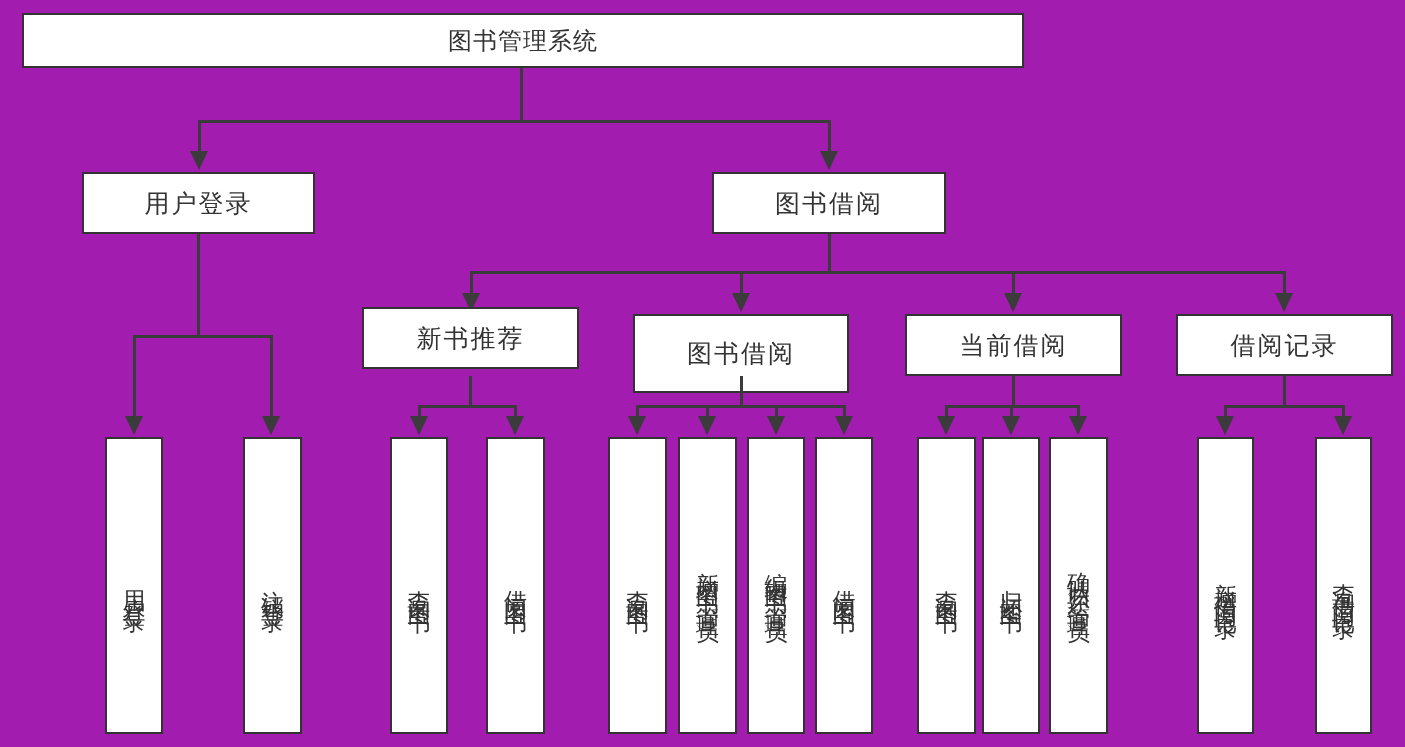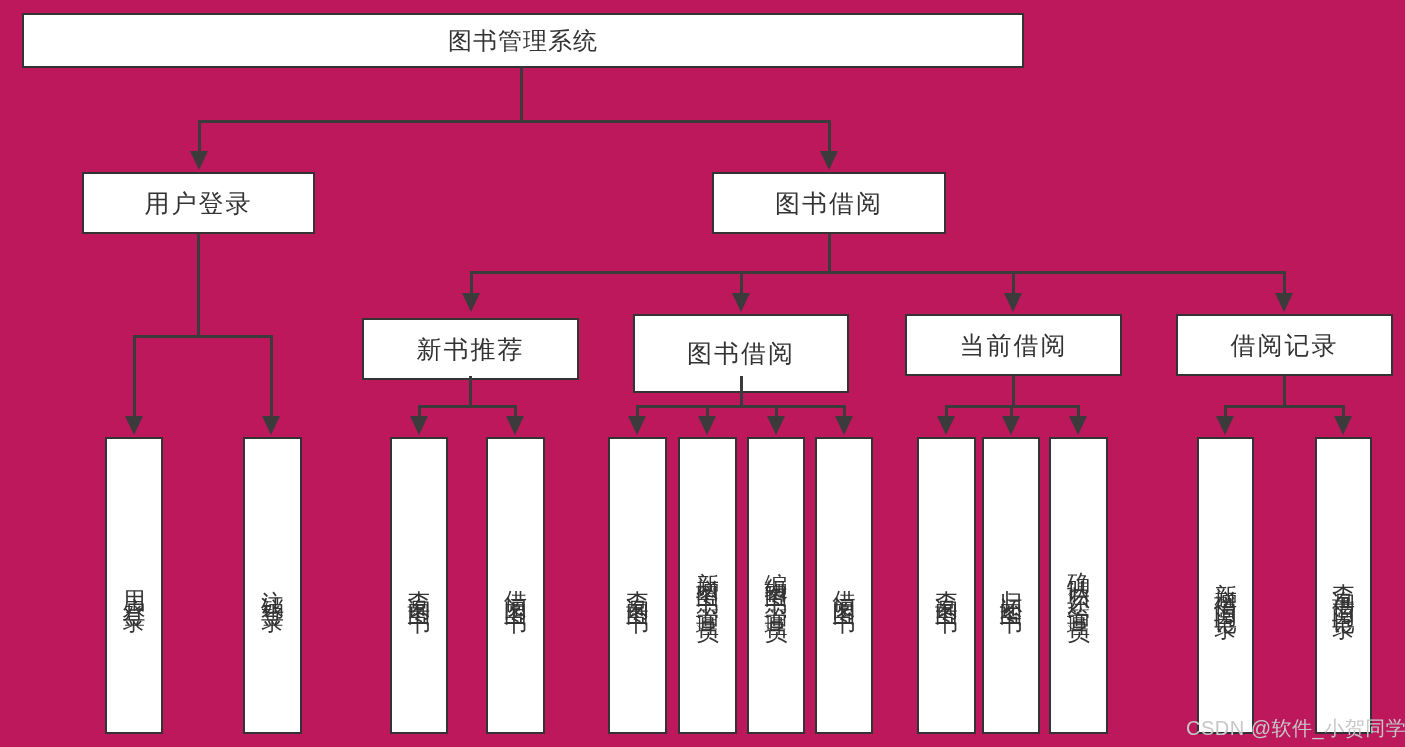--- a/index.html
+++ b/index.html
@@ -1,19 +1,19 @@
 <!DOCTYPE html>
 <html><head>
 <meta charset="utf-8">
 <style>
   html,body{margin:0;padding:0;background:#ffffff;}
   .canvas{
     position:relative;
     width:1405px;height:747px;
-    background:#be185d;
+    background:#a21caf;
     overflow:hidden;
     font-family:"Liberation Sans","DejaVu Sans",sans-serif;
     color:#333333;
   }
   
   .box{
     position:absolute;
     box-sizing:border-box;
     background:#ffffff;
     border:2.5px solid #333333;
@@ -86,21 +86,21 @@
   <i class="hl" style="left:470px;top:271px;width:816px"></i>
   <i class="vl" style="left:470px;top:271px;height:24px"></i>
   <i class="ah" style="left:462px;top:293px"></i>
   <i class="vl" style="left:740px;top:271px;height:24px"></i>
   <i class="ah" style="left:732px;top:293px"></i>
   <i class="vl" style="left:1012px;top:271px;height:24px"></i>
   <i class="ah" style="left:1004px;top:293px"></i>
   <i class="vl" style="left:1283px;top:271px;height:24px"></i>
   <i class="ah" style="left:1275px;top:293px"></i>
 
-  <div class="box" style="left:362px;top:318px;width:217px;height:62px">新书推荐</div>
+  <div class="box" style="left:362px;top:307px;width:217px;height:62px">新书推荐</div>
   <div class="box" style="left:633px;top:314px;width:216px;height:79px">图书借阅</div>
   <div class="box" style="left:1176px;top:314px;width:217px;height:62px">借阅记录</div>
   <div class="box" style="left:905px;top:314px;width:217px;height:62px">当前借阅</div>
 
   <i class="vl" style="left:469px;top:376px;height:31px"></i>
   <i class="hl" style="left:418px;top:405px;width:98px"></i>
   <i class="vl" style="left:418px;top:405px;height:13px"></i>
   <i class="ah" style="left:410px;top:416px"></i>
   <i class="vl" style="left:514px;top:405px;height:13px"></i>
   <i class="ah" style="left:506px;top:416px"></i>
@@ -169,15 +169,14 @@
     <span>确认归还（管理员）</span>
   </div>
 
   <div class="leaf" style="left:1197px;width:57px">
     <span>新增借阅记录</span>
   </div>
   <div class="leaf" style="left:1315px;width:57px">
     <span>查询借阅记录</span>
   </div>
 
-  <div class="watermark">CSDN @软件_小贺同学</div>
 
 </div>
 
 </body></html>

